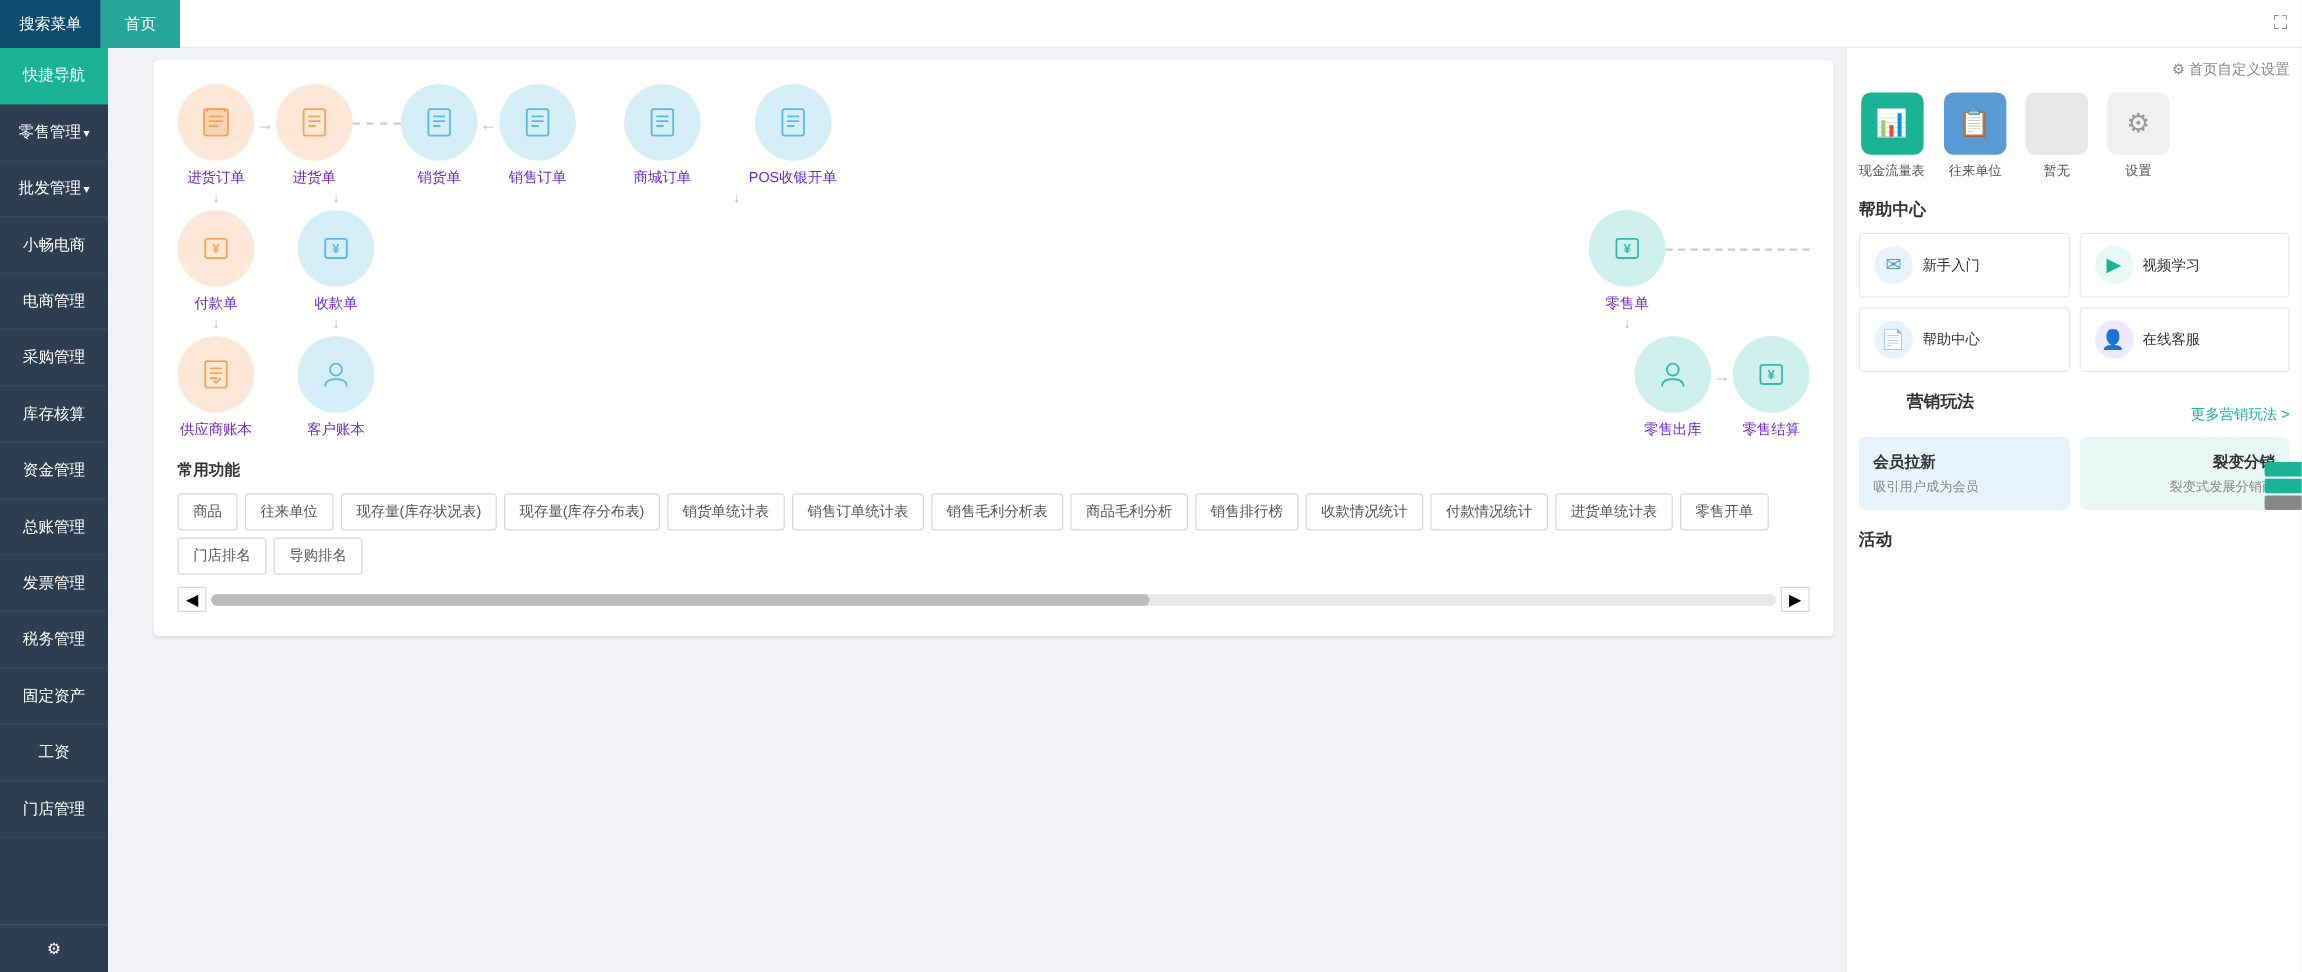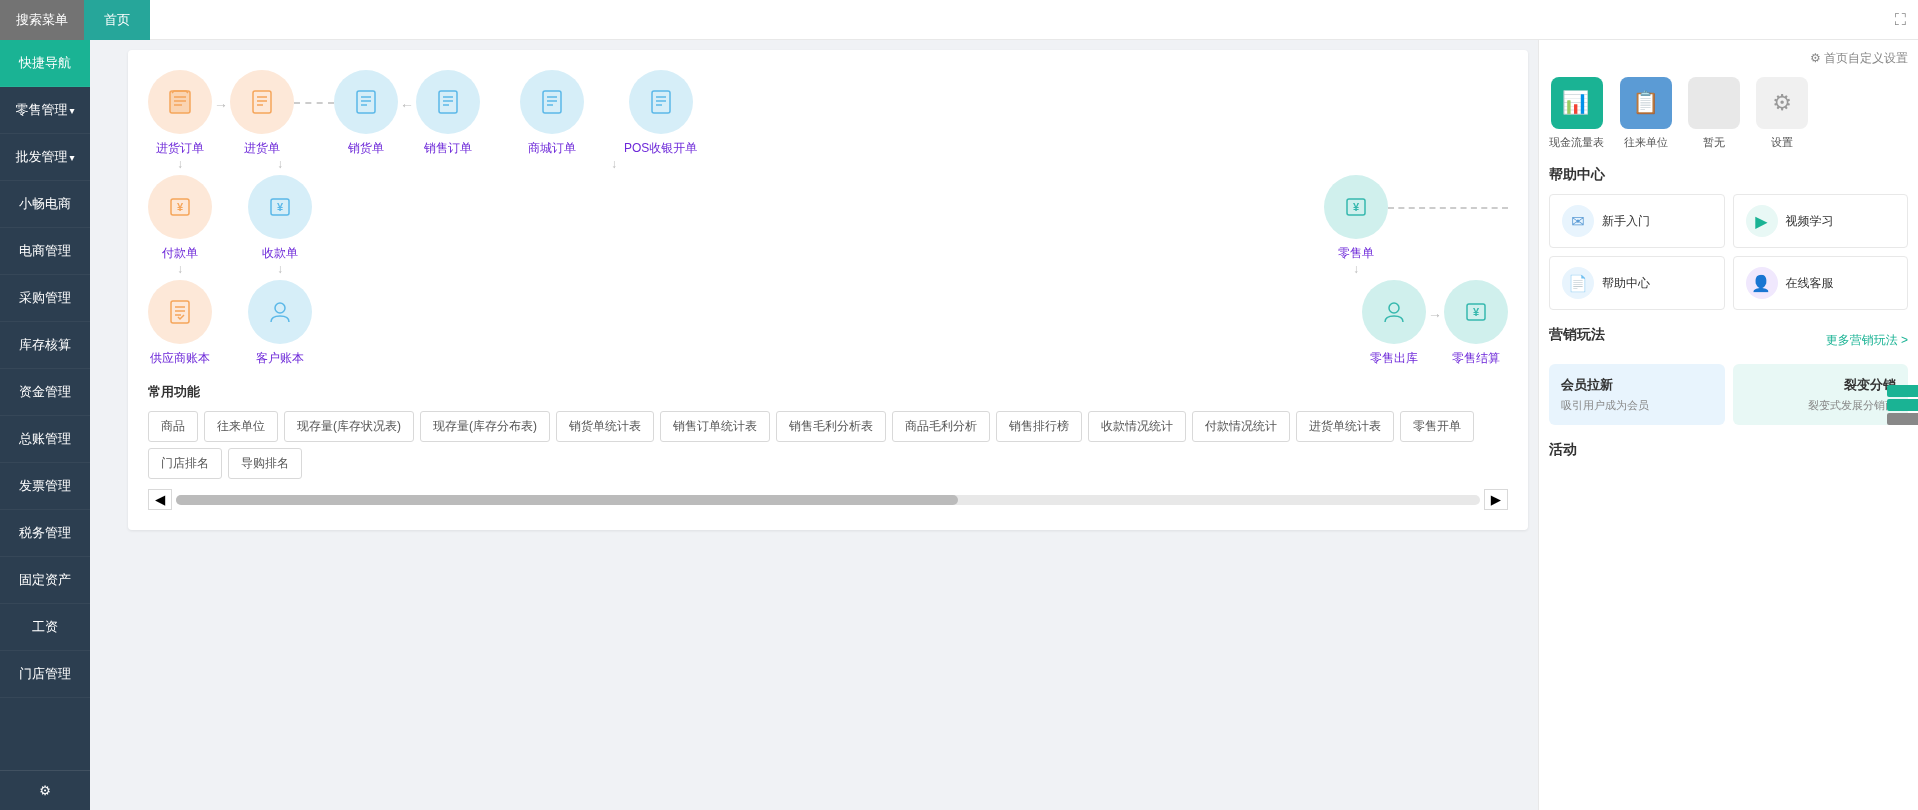--- a/index.html
+++ b/index.html
@@ -1,20 +1,20 @@
 <!DOCTYPE html>
 <html><head>
   <meta charset="utf-8">
   <style>
     * { box-sizing: border-box; margin: 0; padding: 0; }
     body { font-family: 'Microsoft YaHei', Arial, sans-serif; font-size: 13px; background: #f0f2f5; display: flex; flex-direction: column; height: 810px; overflow: hidden; }
 
     
     .top-bar { height: 40px; background: #fff; display: flex; align-items: center; border-bottom: 1px solid #e8e8e8; flex-shrink: 0; }
-    .search-menu-btn { background: #737373; color: #fff; height: 40px; padding: 0 16px; border: none; cursor: pointer; font-size: 13px; white-space: nowrap; }
+    .search-menu-btn { background: #0c4a6e; color: #fff; height: 40px; padding: 0 16px; border: none; cursor: pointer; font-size: 13px; white-space: nowrap; }
     .tab-home { background: #26a69a; color: #fff; height: 40px; padding: 0 20px; border: none; cursor: pointer; font-size: 13px; display: flex; align-items: center; }
     .top-bar-right { margin-left: auto; padding-right: 12px; display: flex; align-items: center; gap: 8px; }
     .fullscreen-btn { background: none; border: none; cursor: pointer; color: #888; font-size: 16px; }
 
     
     .main-layout { display: flex; flex: 1; overflow: hidden; gap: 28px; }
 
     
     .sidebar { width: 90px; background: #2c3e50; color: #fff; display: flex; flex-direction: column; overflow-y: auto; flex-shrink: 0; }
     .sidebar-item { padding: 14px 0; text-align: center; cursor: pointer; font-size: 13px; position: relative; border-bottom: 1px solid rgba(255,255,255,0.05); }
@@ -68,21 +68,21 @@
     .section-title { font-size: 14px; font-weight: bold; color: #333; margin-bottom: 10px; }
     .help-grid { display: grid; grid-template-columns: 1fr 1fr; gap: 8px; margin-bottom: 16px; }
     .help-item { border: 1px solid #e8e8e8; border-radius: 4px; padding: 10px 12px; display: flex; align-items: center; gap: 8px; cursor: pointer; }
     .help-icon { width: 32px; height: 32px; border-radius: 50%; display: flex; align-items: center; justify-content: center; font-size: 16px; }
     .help-icon.blue { background: #e8f4fd; color: #5b9bd5; }
     .help-icon.green { background: #e8f8f5; color: #1ab394; }
     .help-icon.purple { background: #f0e8fd; color: #9b59b6; }
     .help-item-text { font-size: 12px; color: #333; }
 
     
-    .marketing-header { display: flex; justify-content: space-between; align-items: center; margin-bottom: 10px; }
+    .marketing-header { display: flex; justify-content: space-between; align-items: flex-end; margin-bottom: 10px; margin-left: 40px; }
     .more-link { font-size: 12px; color: #1ab394; cursor: pointer; }
     .marketing-grid { display: grid; grid-template-columns: 1fr 1fr; gap: 8px; margin-bottom: 16px; }
     .marketing-item { border-radius: 6px; padding: 12px; cursor: pointer; }
     .marketing-item.blue { background: #e8f4fd; }
     .marketing-item.green { background: #e8f8f5; text-align: right; }
     .marketing-item.orange { background: #fef5e7; }
     .marketing-item.purple { background: #f0e8fd; }
     .marketing-title { font-size: 13px; font-weight: bold; color: #333; margin-bottom: 4px; }
     .marketing-desc { font-size: 11px; color: #888; }
 

